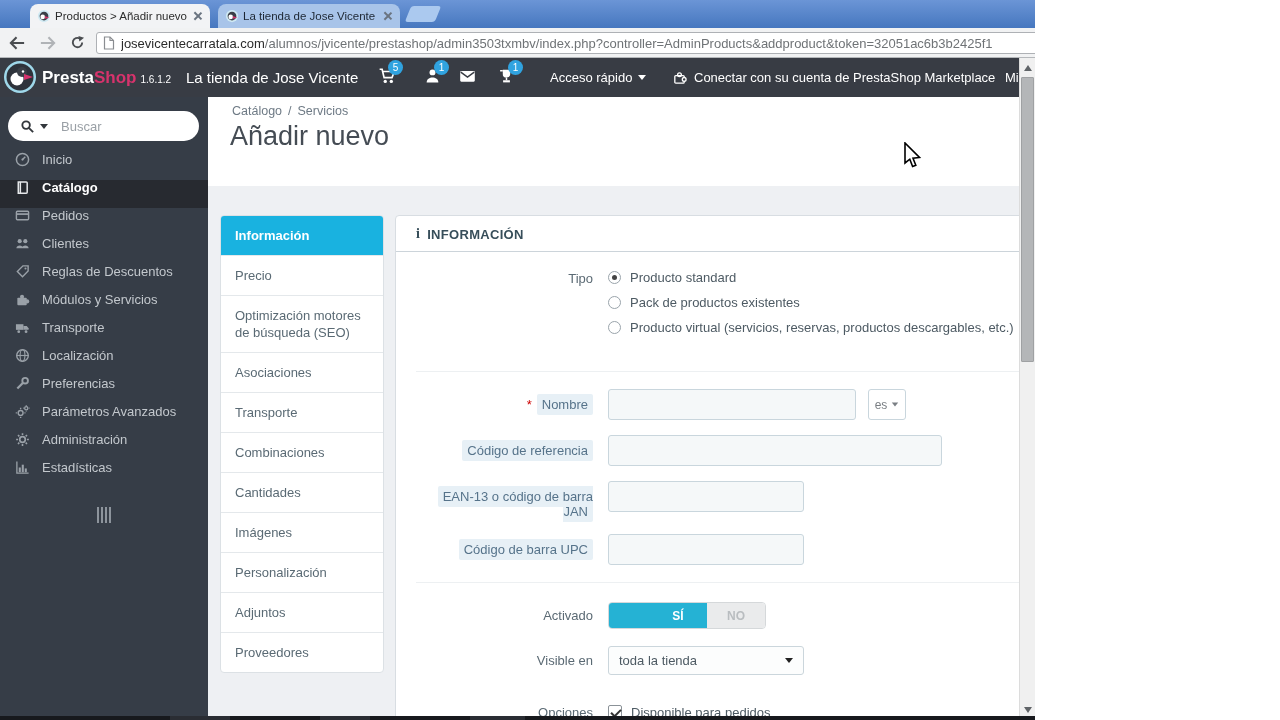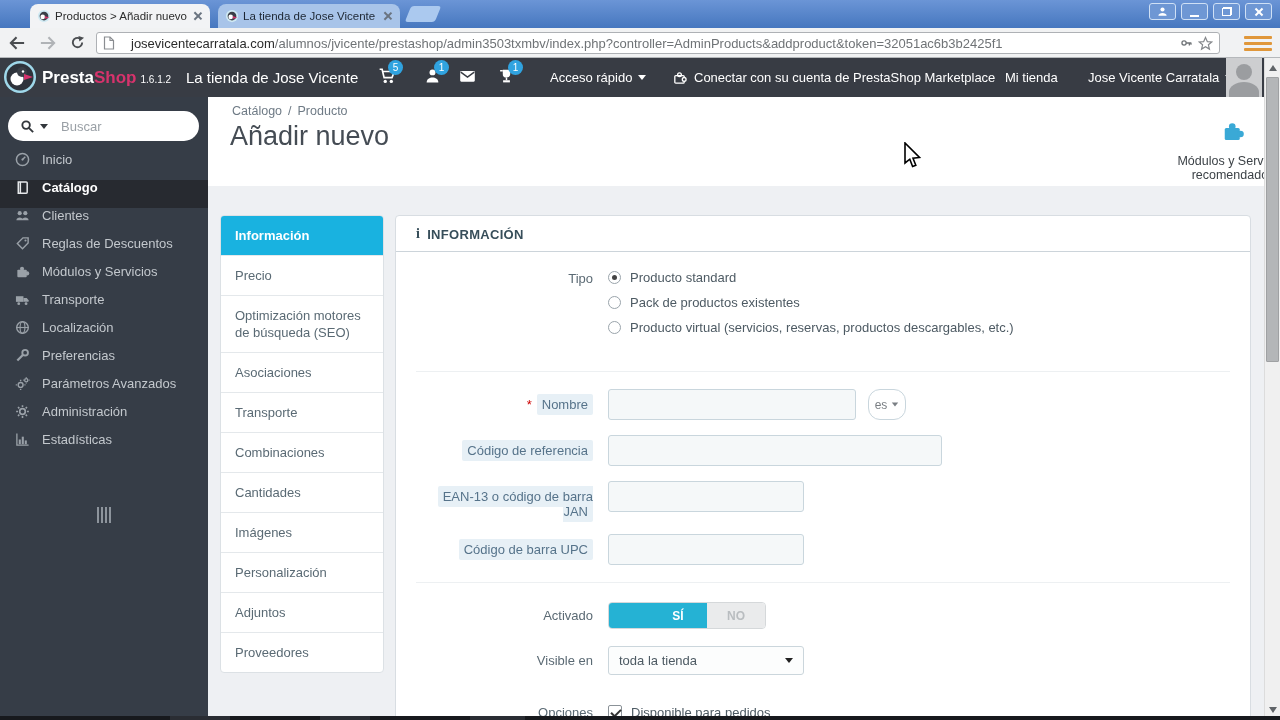--- a/index.html
+++ b/index.html
@@ -1,17 +1,17 @@
 <!DOCTYPE html>
 <html><head>
 <meta charset="utf-8">
 <style>
   * { margin:0; padding:0; box-sizing:border-box; }
   body { font-family:"Liberation Sans", sans-serif; }
-  .screen { position:relative; width:1280px; height:720px; overflow:hidden; background:#a21caf; }
+  .screen { position:relative; width:1035px; height:720px; overflow:hidden; background:#a21caf; }
 
   
   .tabstrip { position:absolute; left:0; top:0; width:1280px; height:28px;
     background:linear-gradient(#6b95d6,#4677bf); }
   .tab { position:absolute; top:4px; height:24px; border-radius:8px 8px 0 0;
     display:flex; align-items:center; padding:0 7px; font-size:11.5px; color:#1d2733; }
   .tab.active { left:30px; width:180px; background:#f2f3f5; color:#2d2d2d; }
   .tab.inactive { left:218px; width:182px; background:#a8c4e9; }
   .tab .ttl { flex:1; white-space:nowrap; overflow:hidden; margin:0 4px; }
   .tab-close { position:relative; width:10px; height:10px; flex:0 0 10px; }
@@ -30,21 +30,21 @@
   .g-close { position:relative; width:10px; height:10px; }
   .g-close::before, .g-close::after { content:""; position:absolute; left:4.2px; top:0; width:2px; height:10px; background:#fff; }
   .g-close::before { transform:rotate(45deg); } .g-close::after { transform:rotate(-45deg); }
 
   .toolbar { position:absolute; left:0; top:28px; width:1280px; height:30px;
     background:#f1f2f3; border-bottom:1px solid #b5b8bb; display:flex; align-items:center; }
   .navbtn { width:26px; height:24px; display:flex; align-items:center; justify-content:center; margin-left:4px; }
   .urlbar { position:absolute; left:96px; top:4px; width:1124px; height:22px; background:#fff;
     border:1px solid #aeb1b5; border-radius:3px; display:flex; align-items:center; padding:0 6px; }
   .url { font-size:13px; white-space:nowrap; overflow:hidden; flex:1; margin-left:6px; }
-  .url .dom { color:#2b2b2b;margin-left:10px; } .url .path { color:#6f7376; }
+  .url .dom { color:#2b2b2b; } .url .path { color:#6f7376; }
   .menubtn { position:absolute; right:8px; top:5px; width:28px; height:20px;
     display:flex; flex-direction:column; justify-content:center; gap:3px; }
   .menubtn i { display:block; height:3px; background:#e0973a; border-radius:1px; }
 
   
   .psheader { position:absolute; left:0; top:58px; width:1280px; height:39px; background:#383c44;
     color:#fff; font-size:13px; }
   .pslogo { position:absolute; left:3px; top:2px; }
   .brand { position:absolute; left:42px; top:10px; font-size:17px; font-weight:bold; }
   .brand .b2 { color:#d6336c; }
@@ -105,21 +105,21 @@
   .lblpill { background:#e7f0f6; color:#56738a; padding:3px 5px; border-radius:2px; }
   .req { color:#c00; margin-right:5px; }
   .radio-line { display:flex; align-items:center; gap:9px; margin-bottom:10px; font-size:13px; color:#4d5a63; }
   .rdo { width:13px; height:13px; border-radius:50%; border:1px solid #9aa4ab; background:#fff; position:relative; flex:0 0 13px; }
   .rdo.sel::after { content:""; position:absolute; left:3px; top:3px; width:5px; height:5px; border-radius:50%; background:#444; }
   .sep { border:none; border-top:1px solid #edf0f2; margin:26px 0 17px; }
   .sep2 { border:none; border-top:1px solid #edf0f2; margin:17px 0 19px; }
   .tinput { height:31px; background:#f5f8f9; border:1px solid #c9d6dd; border-radius:3px; }
   .w248 { width:248px; } .w334 { width:334px; } .w196 { width:196px; }
   .langbtn { height:31px; width:38px; margin-left:12px; background:#fff; border:1px solid #c9d6dd;
-    border-radius:12px; font-size:12px; color:#7a7f84; display:flex; align-items:center; justify-content:center; gap:4px; }
+    border-radius:3px; font-size:12px; color:#7a7f84; display:flex; align-items:center; justify-content:center; gap:4px; }
   .langbtn .caret-down { border-top-color:#7a7f84; transform:scale(.8); }
   .toggle { display:flex; width:158px; height:27px; border-radius:4px; overflow:hidden; border:1px solid #d5d8da; }
   .tg-yes { flex:1; background:#25b2d4; color:#fff; font-weight:bold; font-size:12px;
     display:flex; align-items:center; justify-content:center;padding-left:40px; }
   .tg-no { flex:1; background:#eaebec; color:#b9bdc0; font-weight:bold; font-size:12px;
     display:flex; align-items:center; justify-content:center; }
   .selectbox { width:196px; height:29px; background:#fcfdfd; border:1px solid #cbd6dc; border-radius:3px;
     display:flex; align-items:center; padding:0 10px; font-size:13px; color:#4d5a63; }
   .selectbox .caret-down { margin-left:auto; border-top-color:#222; }
   .chkline { display:flex; align-items:flex-start; gap:9px; font-size:13px; color:#4d5a63; padding-top:6px; }
@@ -317,20 +317,29 @@
             <svg width="15" height="15" viewBox="0 0 16 16">
               <path d="M3.5 2 H12 a1 1 0 0 1 1 1 V13 a1 1 0 0 1 -1 1 H3.5 Z" fill="none" stroke="#e6e8ea" stroke-width="1.6"></path>
               <line x1="5.7" y1="2" x2="5.7" y2="14" stroke="#e6e8ea" stroke-width="1.6"></line>
             </svg>
           </span>
         <span>Catálogo</span>
       </div>
       <div class="sitem">
         <span class="ic">
             <svg width="15" height="15" viewBox="0 0 16 16">
+              <rect x="1.5" y="3.5" width="13" height="9" rx="1" fill="none" stroke="#9aa1a8" stroke-width="1.5"></rect>
+              <line x1="1.5" y1="6.5" x2="14.5" y2="6.5" stroke="#9aa1a8" stroke-width="1.8"></line>
+            </svg>
+          </span>
+        <span>Pedidos</span>
+      </div>
+      <div class="sitem">
+        <span class="ic">
+            <svg width="15" height="15" viewBox="0 0 16 16">
               <circle cx="5" cy="5.5" r="2.2" fill="#9aa1a8"></circle>
               <circle cx="11" cy="5.5" r="2.2" fill="#9aa1a8"></circle>
               <path d="M1.5 13 c0-4 7-4 7 0 z M7.5 13 c0-4 7-4 7 0 z" fill="#9aa1a8"></path>
             </svg>
           </span>
         <span>Clientes</span>
       </div>
       <div class="sitem">
         <span class="ic">
             <svg width="15" height="15" viewBox="0 0 16 16">
@@ -415,21 +424,21 @@
     <div class="collapse-h">
         <i></i>
         <i></i>
         <i></i>
         <i></i>
       </div>
   </div>
 
   <div class="band">
     <div class="crumbs">
-      <span>Catálogo</span><span>/</span><span>Producto</span>
+      <span>Catálogo</span><span>/</span><span>Servicios</span>
     </div>
     <div class="pg-title">Añadir nuevo</div>
     <div class="act-modules">
       <svg width="26" height="24" viewBox="0 0 16 16">
           <rect x="2.5" y="6" width="10" height="8" rx="1" fill="#3aa9d6"></rect>
           <circle cx="7.5" cy="5" r="2.2" fill="#3aa9d6"></circle>
           <circle cx="13" cy="10" r="2.2" fill="#3aa9d6"></circle>
         </svg>
       <span class="actlbl">Módulos y Servicios recomendados</span>
     </div>

